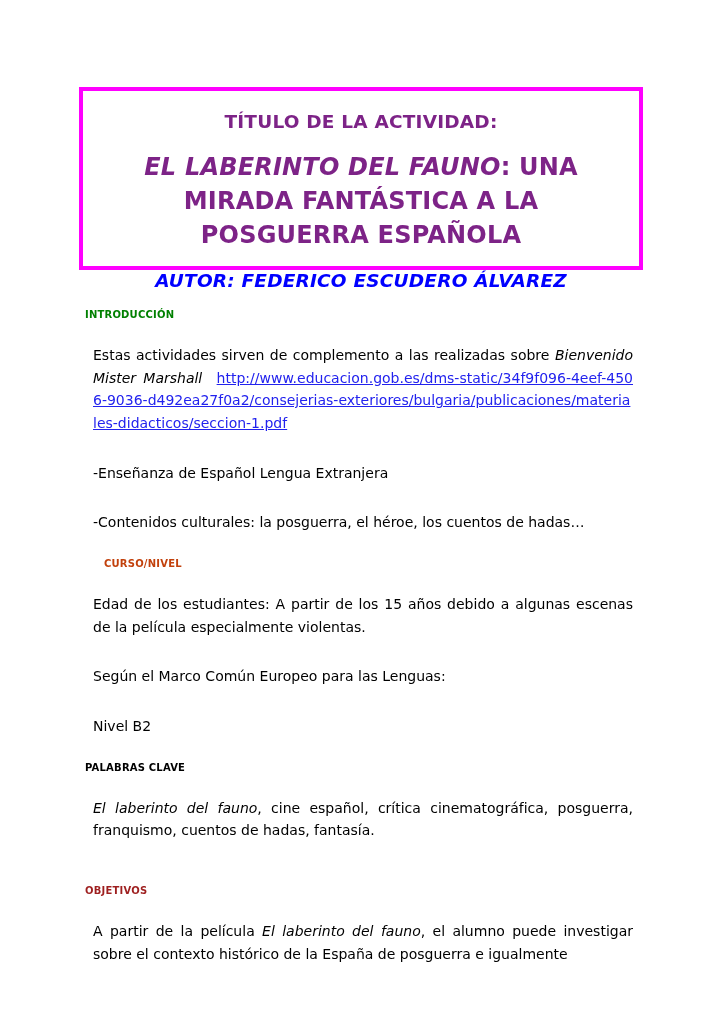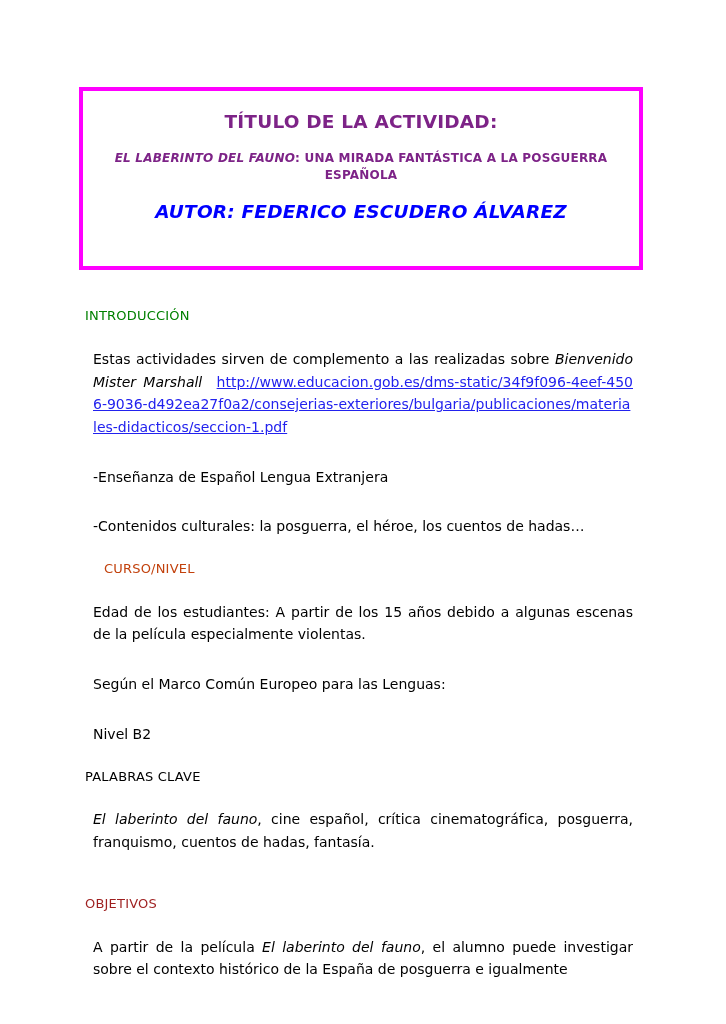--- a/index.html
+++ b/index.html
@@ -44,21 +44,21 @@
     letter-spacing: 0.2px;
     line-height: 1.42;
   }
   .title-activity {
     color: #7d2387;
     font-size: 18.5px;
     margin-top: 4px;
   }
   .title-main {
     color: #7d2387;
-    font-size: 12px;
+    font-size: 24px;
     margin-top: 15px;
   }
   .title-main .film {
     font-style: italic;
   }
   .title-author {
     color: #0000ff;
     font-size: 18.5px;
     margin-top: 15px;
     font-style: italic;
@@ -68,22 +68,22 @@
   .content {
     position: absolute;
     left: 85px;
     top: 308px;
     width: 556px;
   }
 
   h2.section {
     margin: 0;
     padding: 0;
-    font-size: 13px;
-    font-weight: normal;
+    font-size: 10px;
+    font-weight: bold;
     letter-spacing: 0.2px;
     line-height: 1.3;
   }
   h2.green  { color: #008000; }
   h2.blue   { color: #c2410c; margin-left: 19px; }
   h2.red    { color: #9e1f1f; }
   h2.black  { color: #000000; }
 
   p.body {
     margin: 8px;

